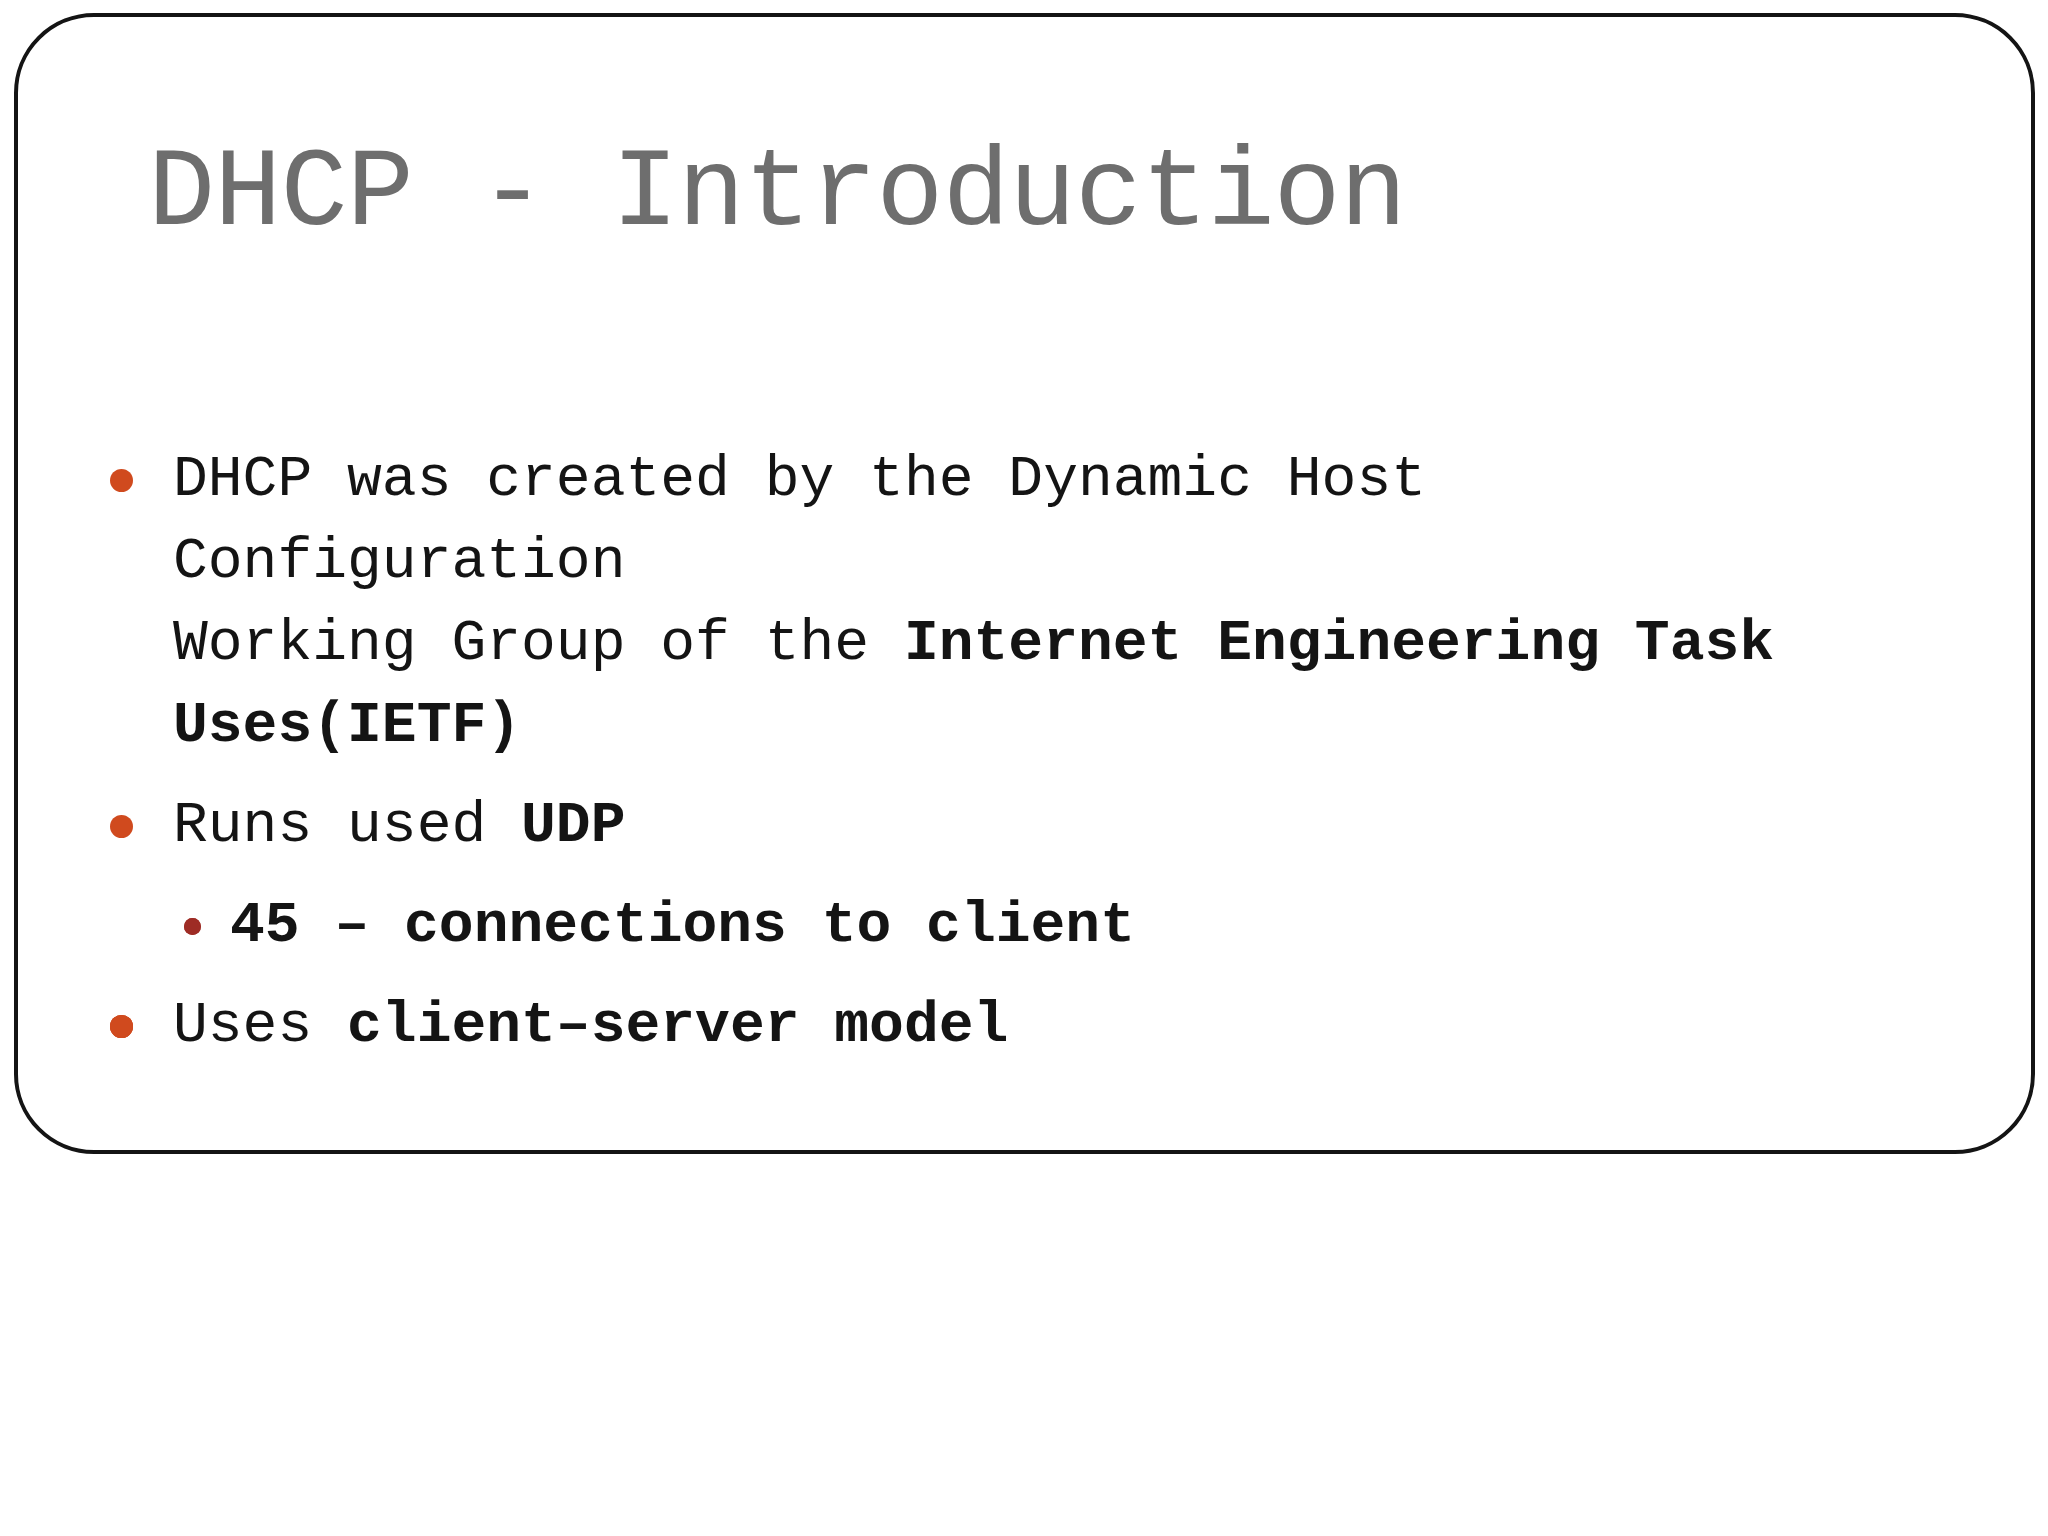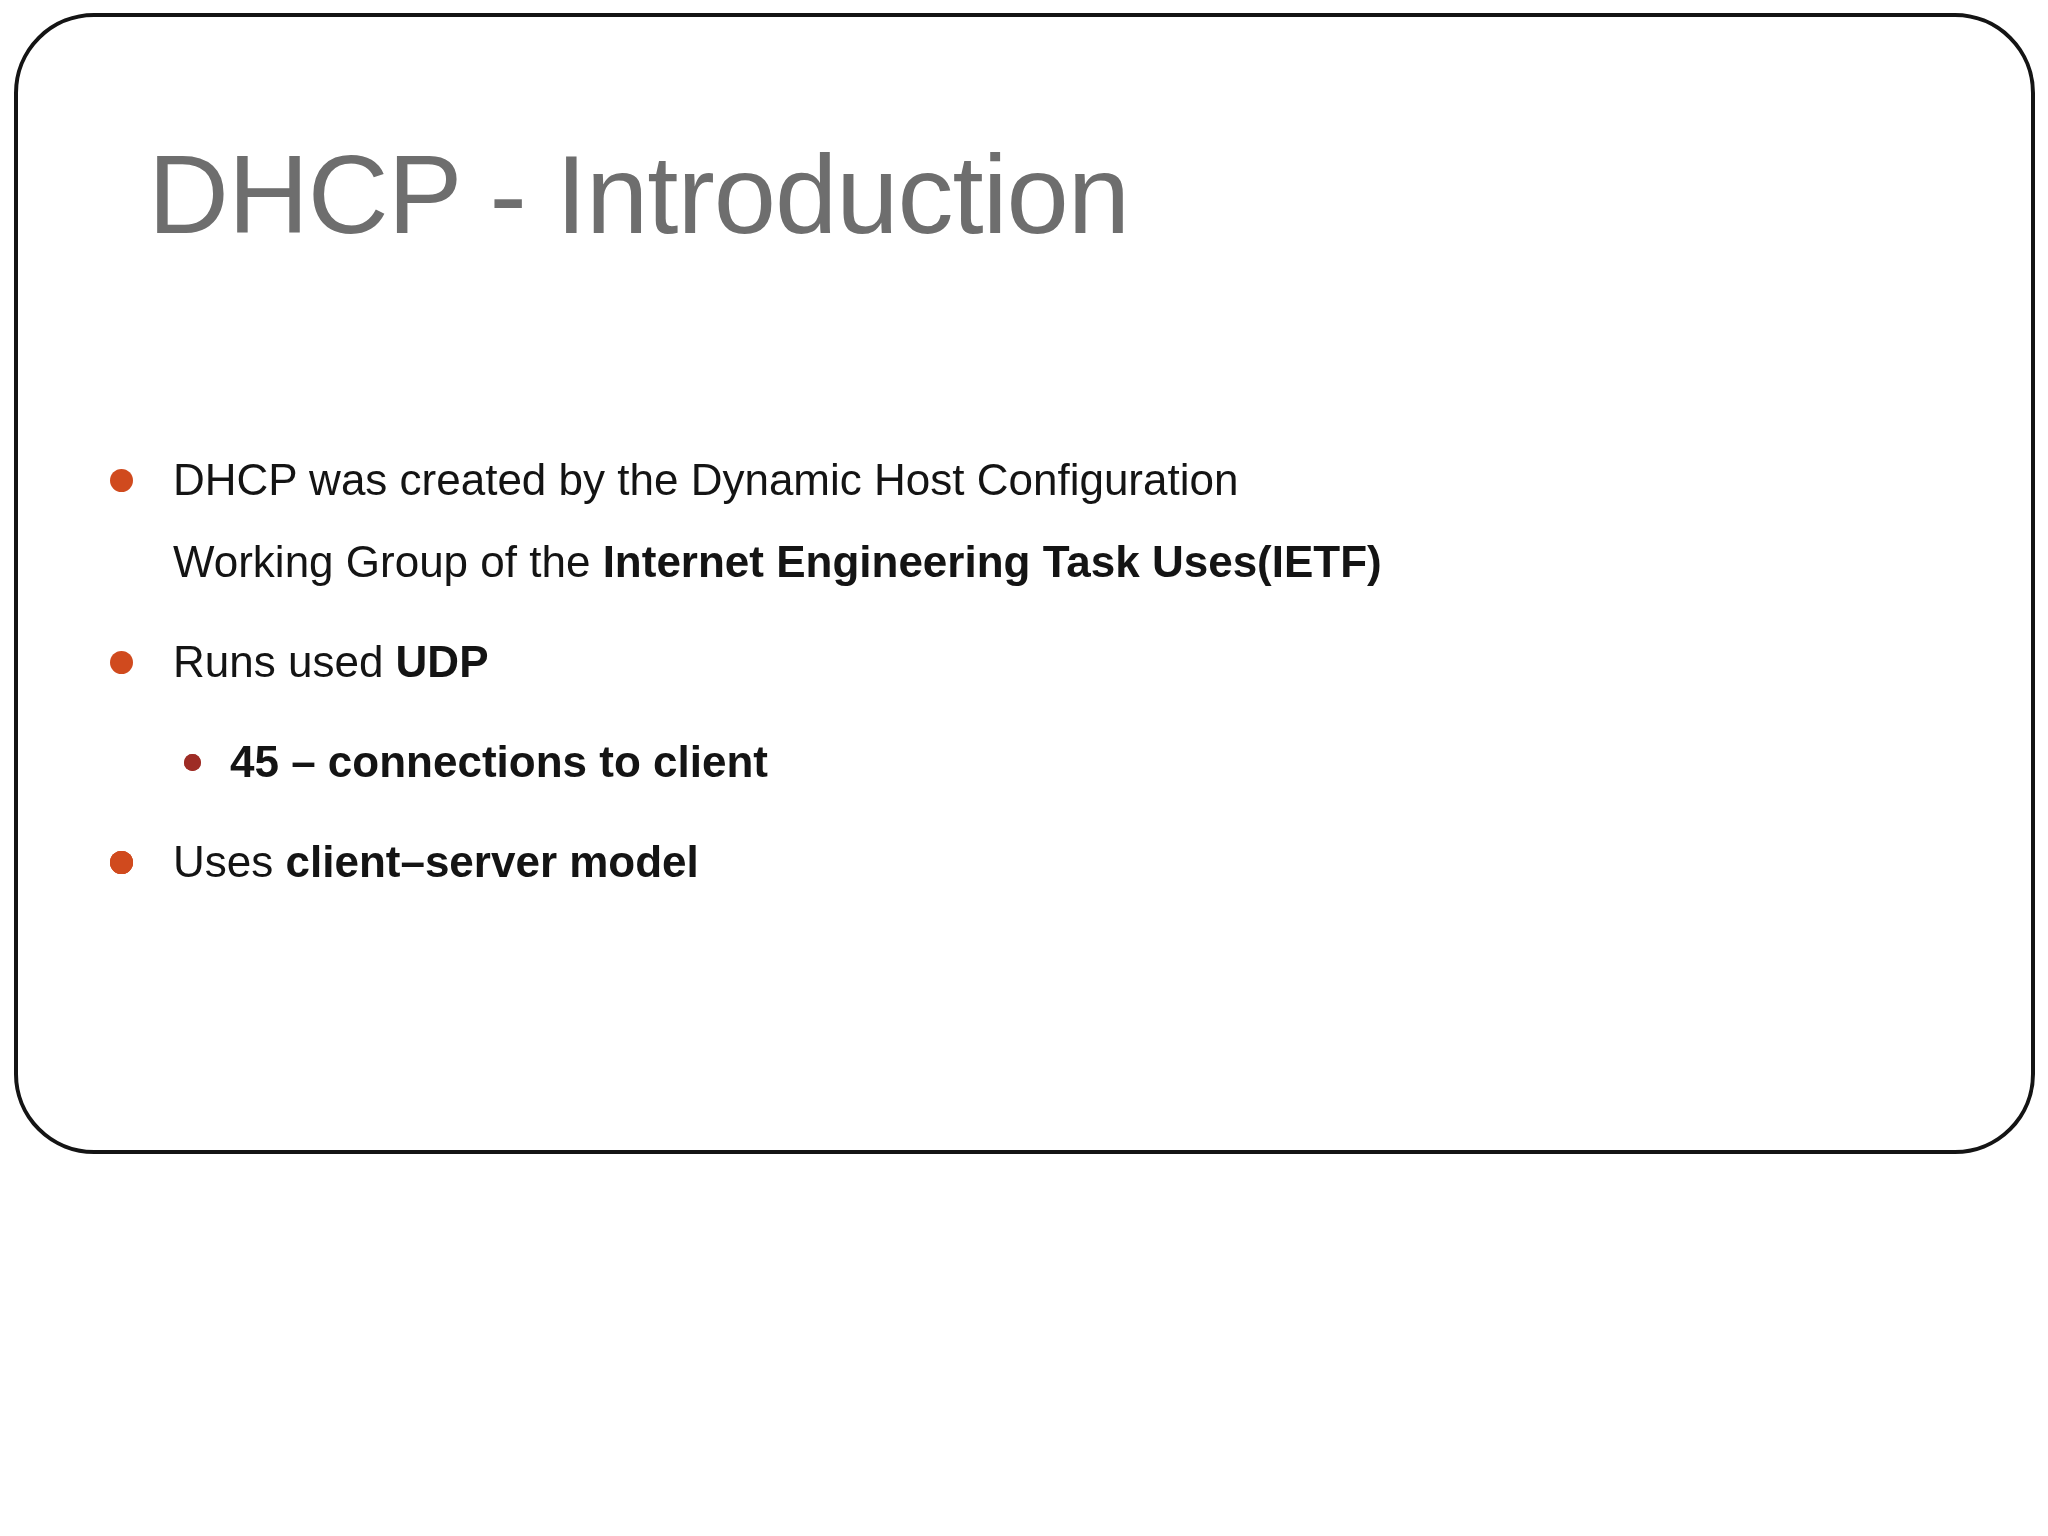--- a/index.html
+++ b/index.html
@@ -6,20 +6,21 @@
   html, body {
     width: 2048px; height: 1536px;
     background: #ffffff;
     overflow: hidden;
     font-family: "Liberation Sans", sans-serif;
   }
   .slide {
     position: relative;
     width: 2048px; height: 1172px;
     background: var(--bg-color, #ffffff);
+    font-family: Liberation Mono, monospace;
   }
   .slide-border {
     position: absolute;
     left: 14px; top: 13px; right: 13px; bottom: 18px;
     border: 4px solid var(--border-color, #141414);
     border-radius: 80px;
     pointer-events: none;
   }
   .title {
     position: absolute;
@@ -28,21 +29,21 @@
     font-weight: 400;
     line-height: 1.2;
     letter-spacing: -1px;
     color: var(--title-color, #6e6e6e);
     white-space: nowrap;
   }
   .content {
     position: absolute;
     left: 110px; top: 439px; right: 140px;
     color: var(--text-color, #141414);
-    font-size: 44px;
+    font-size: 58px;
     line-height: 82px;
   }
   .bullet {
     position: relative;
     margin-bottom: 18px;
   }
   .bullet.level1 { padding-left: 63px; }
   .bullet.level2 { padding-left: 120px; }
   .dot {
     position: absolute;

